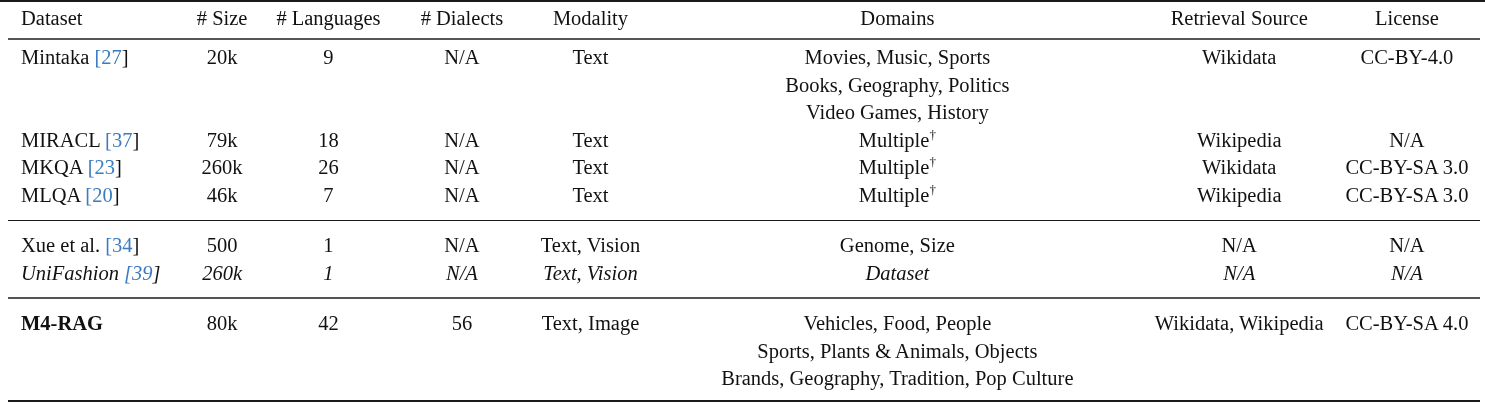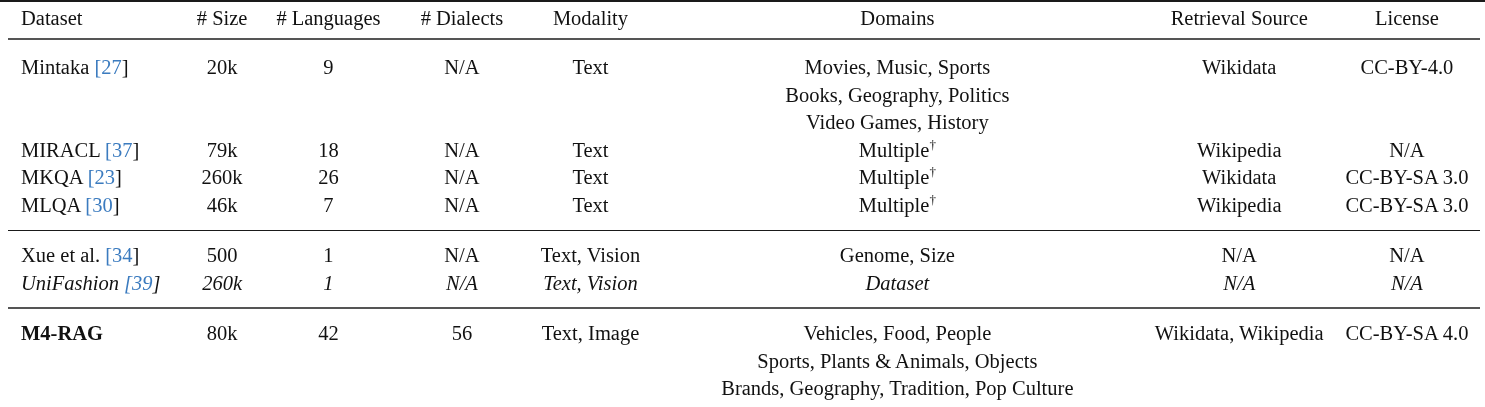--- a/index.html
+++ b/index.html
@@ -48,21 +48,21 @@
   .c-dataset { text-align: left; padding-left: 13px !important; width: 160px; }
   th.c-dataset { padding-left: 13px !important; }
   .c-size { text-align: center; width: 85px; }
   .c-lang { text-align: center; width: 130px; }
   .c-dial { text-align: center; width: 140px; }
   .c-mod { text-align: center; width: 120px; }
   .c-dom { text-align: center; width: 500px; }
   .c-src { text-align: center; width: 190px; }
   .c-lic { text-align: center; width: 147px; }
 
-  tbody.group-1 tr:first-child td { padding-top: 14px; }
+  tbody.group-1 tr:first-child td { padding-top: 4px; }
   tbody.group-1 tr:last-child td { padding-bottom: 11px; }
   tbody.group-2 tr:first-child td { padding-top: 11px; border-top: 1.5px solid #1a1a1a; }
   tbody.group-2 tr:last-child td { padding-bottom: 10px; font-style: italic; }
   tbody.group-3 tr:first-child td { padding-top: 11px; border-top: 2px solid #555; }
   tbody.group-3 tr:last-child td { padding-bottom: 7px; border-bottom: 2.5px solid #1a1a1a; }
 
   .cite { color: #3b7bbf; }
   .bold-name { font-weight: bold; }
   .dom-line { display: block; }
   sup.dagger { font-size: 13px; line-height: 0; vertical-align: 8px; }
@@ -119,21 +119,21 @@
       <td class="c-size">260k</td>
       <td class="c-lang">26</td>
       <td class="c-dial">N/A</td>
       <td class="c-mod">Text</td>
       <td class="c-dom"><span>Multiple</span><sup class="dagger">†</sup></td>
       <td class="c-src">Wikidata</td>
       <td class="c-lic">CC-BY-SA 3.0</td>
     </tr>
 
     <tr>
-      <td class="c-dataset"><span>MLQA</span> <a class="cite"><span>[</span><span>30</span></a><span>]</span></td>
+      <td class="c-dataset"><span>MLQA</span> <a class="cite"><span>[</span><span>20</span></a><span>]</span></td>
       <td class="c-size">46k</td>
       <td class="c-lang">7</td>
       <td class="c-dial">N/A</td>
       <td class="c-mod">Text</td>
       <td class="c-dom"><span>Multiple</span><sup class="dagger">†</sup></td>
       <td class="c-src">Wikipedia</td>
       <td class="c-lic">CC-BY-SA 3.0</td>
     </tr>
   </tbody>
 

